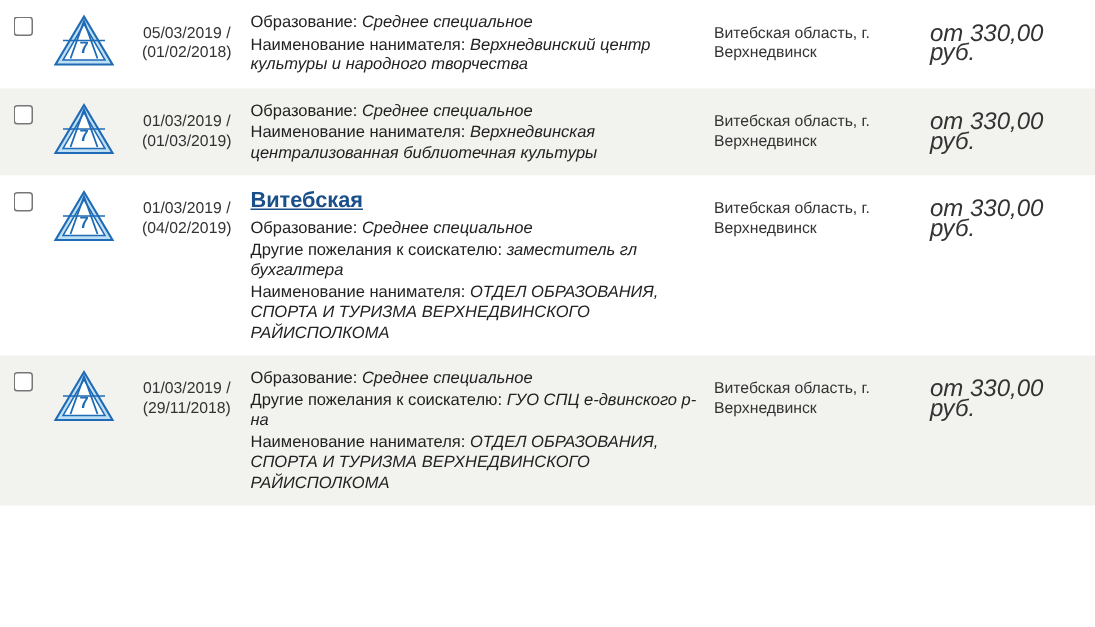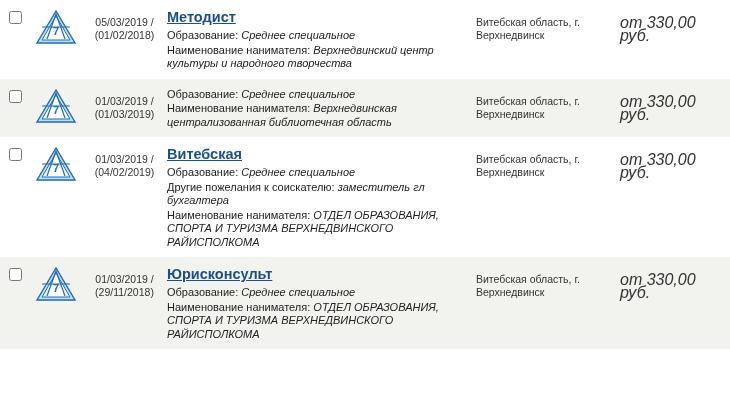--- a/index.html
+++ b/index.html
@@ -122,21 +122,20 @@
           <polygon points="21,2 40,34 2,34" fill="#bfe0f4" stroke="#1f6bb5" stroke-width="1.4"></polygon>
           <polygon points="21,7 35,31 7,31" fill="#ffffff" stroke="#1f6bb5" stroke-width="1"></polygon>
           <path d="M12 30 L21 5 L30 30" fill="none" stroke="#1f6bb5" stroke-width="1.2"></path>
           <text x="21" y="26" font-family="Liberation Sans, sans-serif" font-size="11" font-weight="bold" fill="#1f6bb5" text-anchor="middle">7</text>
           <line x1="7" y1="18" x2="35" y2="18" stroke="#1f6bb5" stroke-width="1"></line>
         </svg>
       </span>
     </div>
     <div class="col-dates">05/03/2019 /<br>(01/02/2018)</div>
     <div class="col-main">
-      <a class="job-title" href="#">Методист</a>
       <div class="job-fields">
           <div class="job-field"><span class="label">Образование: </span><span class="value">Среднее специальное</span></div>
           <div class="job-field"><span class="label">Наименование нанимателя: </span><span class="value">Верхнедвинский центр культуры и народного творчества</span></div>
         </div>
     </div>
     <div class="col-region">Витебская область, г. Верхнедвинск</div>
     <div class="col-salary">от 330,00 руб.</div>
   </div>
 
   <div class="vacancy-row alt">
@@ -151,21 +150,21 @@
           <path d="M12 30 L21 5 L30 30" fill="none" stroke="#1f6bb5" stroke-width="1.2"></path>
           <text x="21" y="26" font-family="Liberation Sans, sans-serif" font-size="11" font-weight="bold" fill="#1f6bb5" text-anchor="middle">7</text>
           <line x1="7" y1="18" x2="35" y2="18" stroke="#1f6bb5" stroke-width="1"></line>
         </svg>
       </span>
     </div>
     <div class="col-dates">01/03/2019 /<br>(01/03/2019)</div>
     <div class="col-main">
       <div class="job-fields">
           <div class="job-field"><span class="label">Образование: </span><span class="value">Среднее специальное</span></div>
-          <div class="job-field"><span class="label">Наименование нанимателя: </span><span class="value">Верхнедвинская централизованная библиотечная область</span></div>
+          <div class="job-field"><span class="label">Наименование нанимателя: </span><span class="value">Верхнедвинская централизованная библиотечная культуры</span></div>
         </div>
     </div>
     <div class="col-region">Витебская область, г. Верхнедвинск</div>
     <div class="col-salary">от 330,00 руб.</div>
   </div>
 
   <div class="vacancy-row">
     <div class="col-check">
       <input type="checkbox" style="">
     </div>
@@ -203,22 +202,22 @@
           <polygon points="21,2 40,34 2,34" fill="#bfe0f4" stroke="#1f6bb5" stroke-width="1.4"></polygon>
           <polygon points="21,7 35,31 7,31" fill="#ffffff" stroke="#1f6bb5" stroke-width="1"></polygon>
           <path d="M12 30 L21 5 L30 30" fill="none" stroke="#1f6bb5" stroke-width="1.2"></path>
           <text x="21" y="26" font-family="Liberation Sans, sans-serif" font-size="11" font-weight="bold" fill="#1f6bb5" text-anchor="middle">7</text>
           <line x1="7" y1="18" x2="35" y2="18" stroke="#1f6bb5" stroke-width="1"></line>
         </svg>
       </span>
     </div>
     <div class="col-dates">01/03/2019 /<br>(29/11/2018)</div>
     <div class="col-main">
-      <a class="job-title" href="#">Юрисконсульт</a>
-      <div class="job-fields">
-          <div class="job-field"><span class="label">Образование: </span><span class="value">Среднее специальное</span></div>
+      <div class="job-fields">
+          <div class="job-field"><span class="label">Образование: </span><span class="value">Среднее специальное</span></div>
+          <div class="job-field"><span class="label">Другие пожелания к соискателю: </span><span class="value">ГУО СПЦ е-двинского р-на</span></div>
           <div class="job-field"><span class="label">Наименование нанимателя: </span><span class="value">ОТДЕЛ ОБРАЗОВАНИЯ, СПОРТА И ТУРИЗМА ВЕРХНЕДВИНСКОГО РАЙИСПОЛКОМА</span></div>
         </div>
     </div>
     <div class="col-region">Витебская область, г. Верхнедвинск</div>
     <div class="col-salary">от 330,00 руб.</div>
   </div>
 </div>
 
 </body></html>

